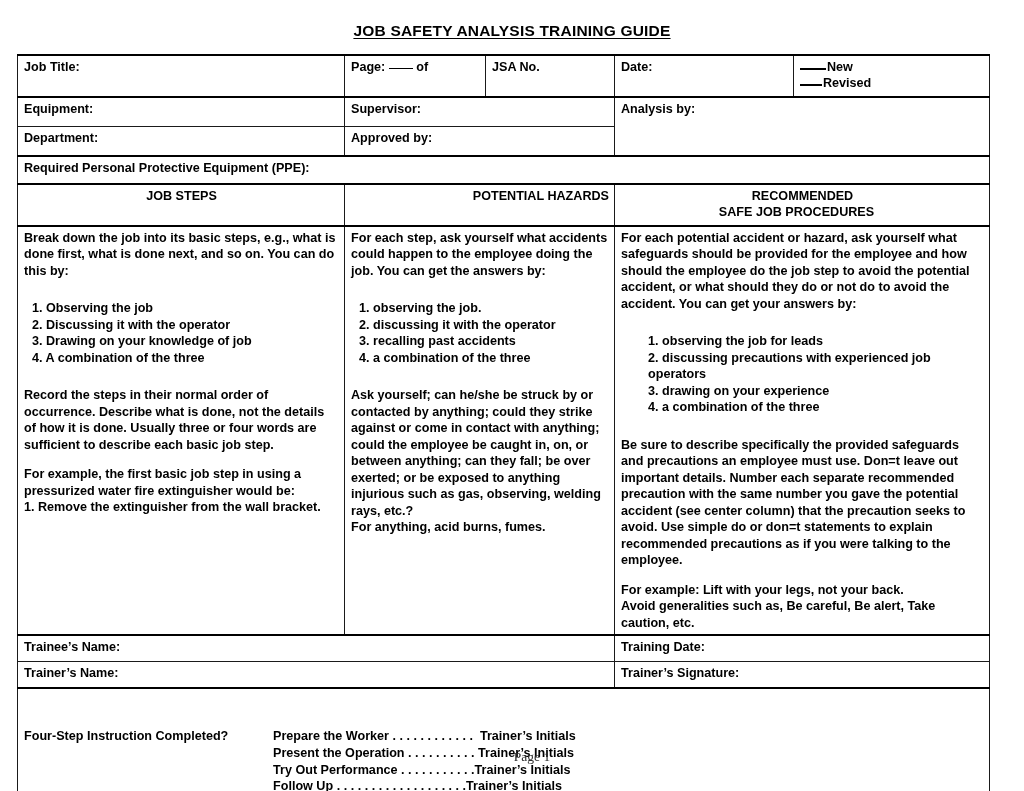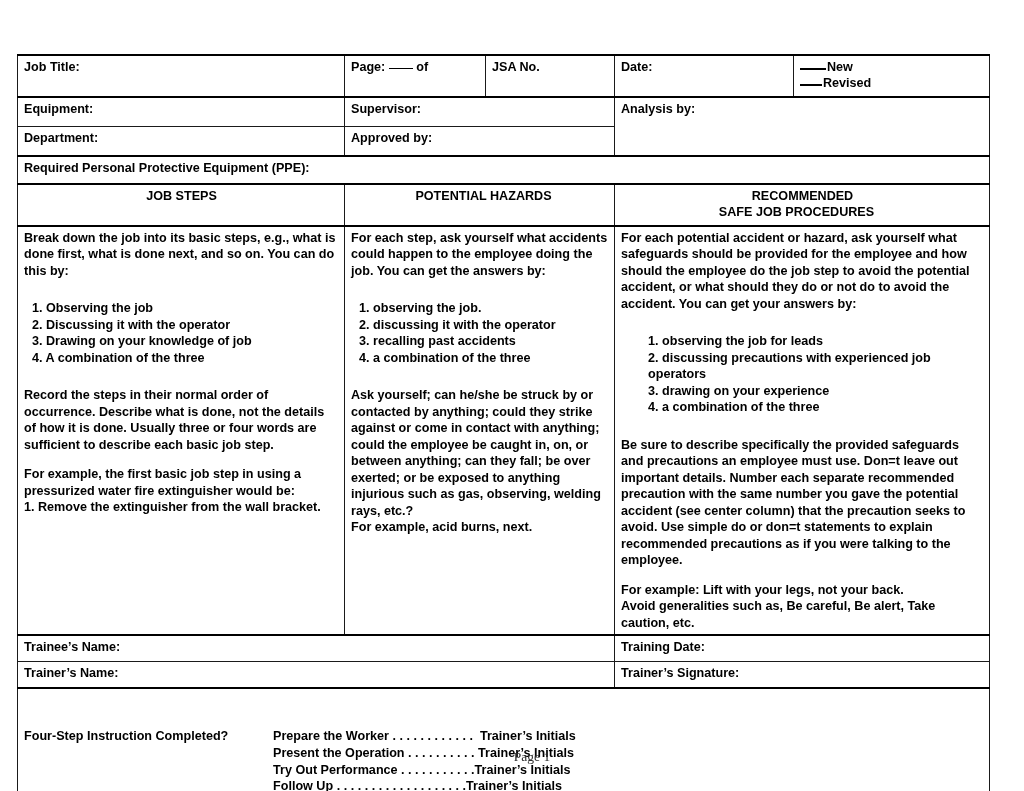--- a/index.html
+++ b/index.html
@@ -144,20 +144,21 @@
     font-size: 13.5px;
     color: #2b2b2b;
     padding-left: 16px;
   }
 </style>
 </head>
 <body>
 
 <div class="page">
 
+  <div class="doc-title"><span class="u"> JOB SAFETY ANALYSIS TRAINING GUIDE</span></div>
 
   <table class="jsa">
     <colgroup>
       <col style="width:327px">
       <col style="width:141px">
       <col style="width:129px">
       <col style="width:179px">
       <col style="width:196px">
     </colgroup>
 
@@ -183,21 +184,21 @@
       <td><span>Department:</span></td>
       <td colspan="2"><span>Approved by:</span></td>
     </tr>
 
     <tr class="r-ppe">
       <td class="thick-top" colspan="5"><span>Required Personal Protective Equipment (PPE):</span></td>
     </tr>
 
     <tr class="r-colhead">
       <td class="thick-top"><span>JOB STEPS</span></td>
-      <td class="thick-top" colspan="2" style="text-align:center;padding-left:13px;"><span>POTENTIAL HAZARDS</span></td>
+      <td class="thick-top" colspan="2" style="text-align:right;padding-left:13px;"><span>POTENTIAL HAZARDS</span></td>
       <td class="thick-top colhead-recommended" colspan="2">
         <span class="l1">RECOMMENDED</span>
         <span class="l2">SAFE JOB PROCEDURES</span>
       </td>
     </tr>
 
     <tr class="r-body">
       <td class="bodycell thick-top">
         <p>Break down the job into its basic steps, e.g., what is done first, what is done next, and so on.  You can do this by:</p>
         <div class="gap"></div>
@@ -218,21 +219,21 @@
         <p>For each step, ask yourself what accidents could happen to the employee doing the job.  You can get the answers by:</p>
         <div class="gap"></div>
         <ol class="num">
           <li>1.  observing the job.</li>
           <li>2.  discussing it with the operator</li>
           <li>3.  recalling past accidents</li>
           <li>4.  a combination of the three</li>
         </ol>
         <div class="gap"></div>
         <p>Ask yourself; can he/she be struck by or contacted by anything; could they strike against or come in contact with anything; could the employee be caught in, on, or between anything; can they fall; be over exerted; or be exposed to anything injurious such as gas, observing, welding rays, etc.?</p>
-        <p>For example, acid burns, next.</p>
+        <p>For anything, acid burns, fumes.</p>
       </td>
 
       <td class="bodycell thick-top" colspan="2">
         <p>For each potential accident or hazard, ask yourself what safeguards should be provided for the employee and how should the employee do the job step to avoid the potential accident, or what should they do or not do to avoid the accident.  You can get your answers by:</p>
         <div class="gap"></div>
         <ol class="num">
           <li>
                 <span class="hang">1.  observing the job for leads</span>
               </li>
           <li>

